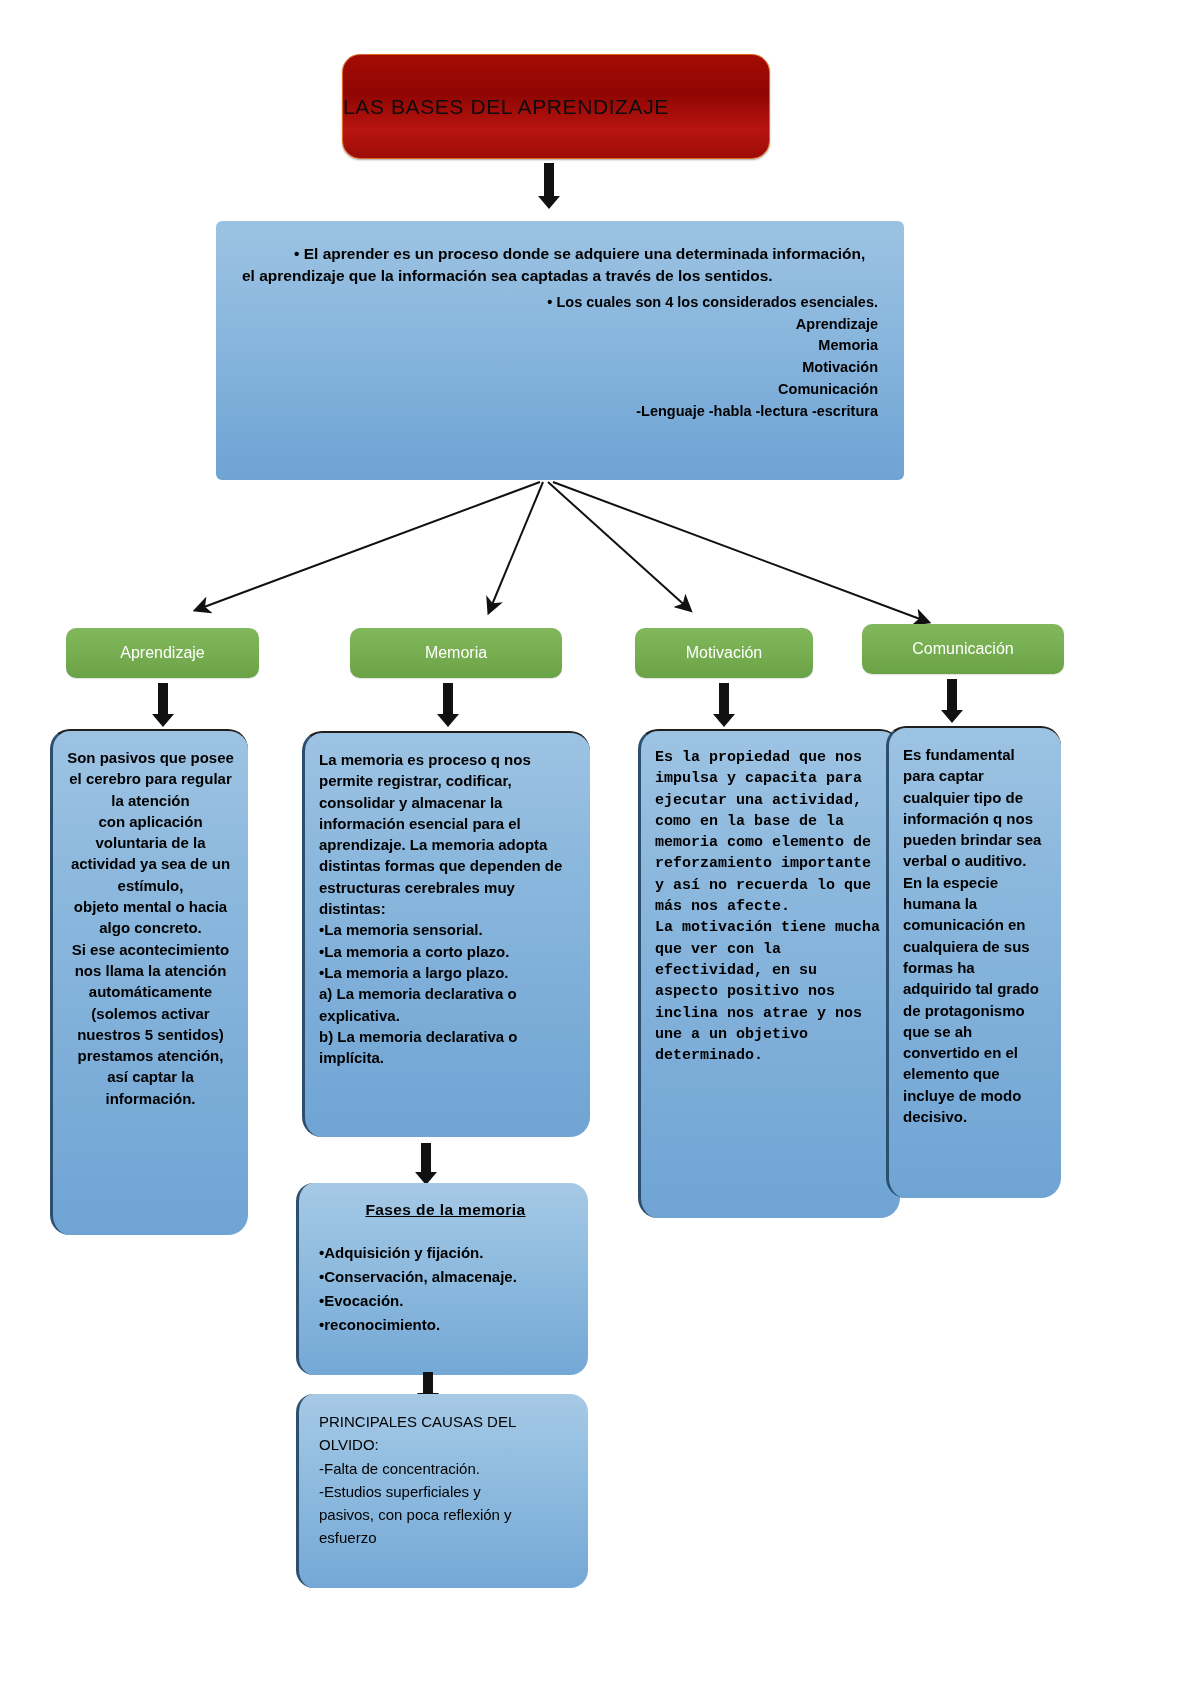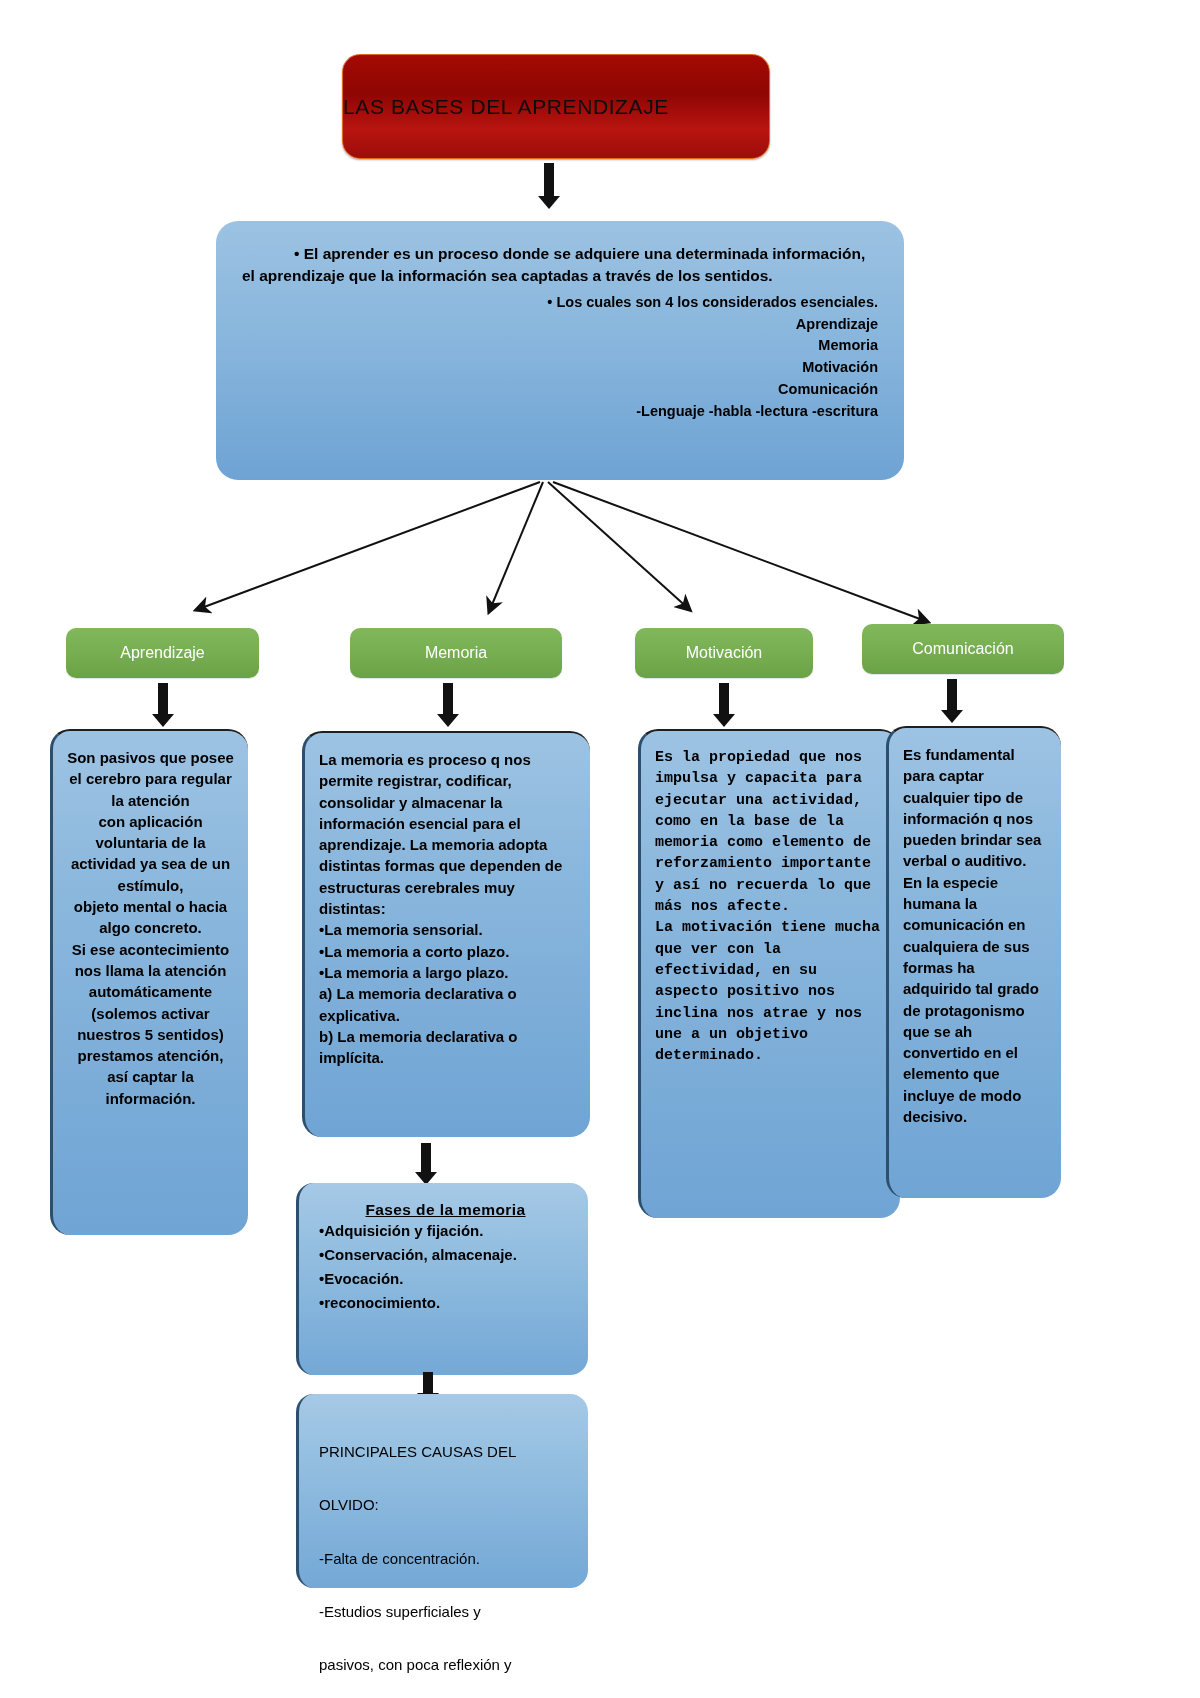--- a/index.html
+++ b/index.html
@@ -44,21 +44,21 @@
   }
   .title-node .label {
     font-size: 21px;
     letter-spacing: .6px;
     color: #0d0d0d;
     font-weight: 400;
   }
 
   .intro-node {
     background: linear-gradient(180deg, #9cc2e2 0%, #8db9de 35%, #6ea3d4 100%);
-    border-radius: 22px;
+    border-radius: 6px;
     padding: 22px 26px 12px 26px;
   }
   .intro-node .p1 {
     font-size: 15.5px;
     font-weight: bold;
     line-height: 1.45;
     text-indent: 52px;
     margin: 0 0 4px 0;
   }
   .intro-node .centered {
@@ -107,40 +107,40 @@
     background: linear-gradient(180deg, #a6c9e6 0%, #93bee0 35%, #74a8d6 100%);
     border-radius: 18px;
     border-left: 3px solid #2d4f6e;
     padding: 18px 16px 16px 20px;
   }
   .phases-node .heading {
     text-align: center;
     font-weight: bold;
     font-size: 15.5px;
     text-decoration: underline;
+    margin-bottom: 22px;
     letter-spacing: .4px;
   }
   .phases-node .item {
     font-weight: bold;
     font-size: 15px;
     line-height: 1.6;
   }
 
   .causes-node {
     background: linear-gradient(180deg, #a6c9e6 0%, #93bee0 35%, #74a8d6 100%);
     border-radius: 18px;
     border-left: 3px solid #2d4f6e;
     padding: 16px 16px 14px 20px;
   }
   .causes-node .line {
     font-size: 15px;
     line-height: 1.55;
     font-weight: normal;
     display: block;
-    margin-top: 30px;
   }
 
   
   .varrow {
     position: absolute;
     width: 22px;
   }
   .varrow .stem {
     position: absolute;
     left: 6px;

